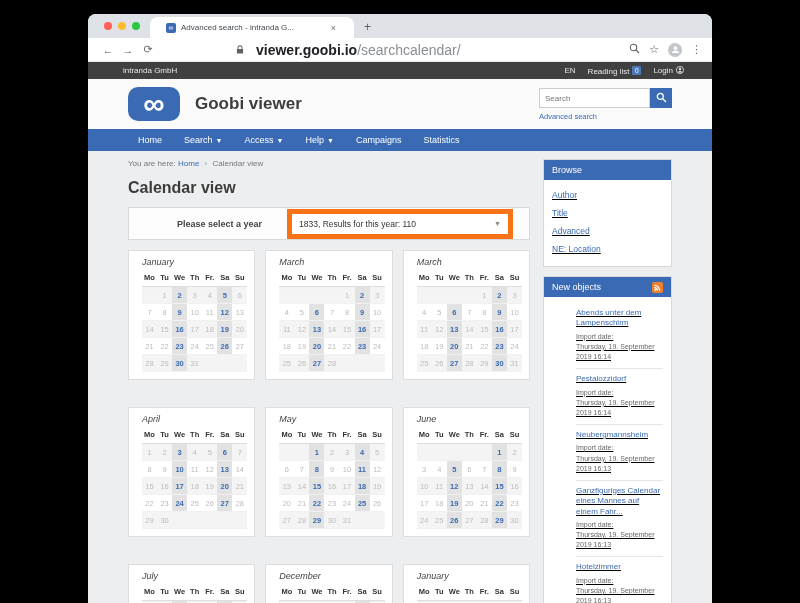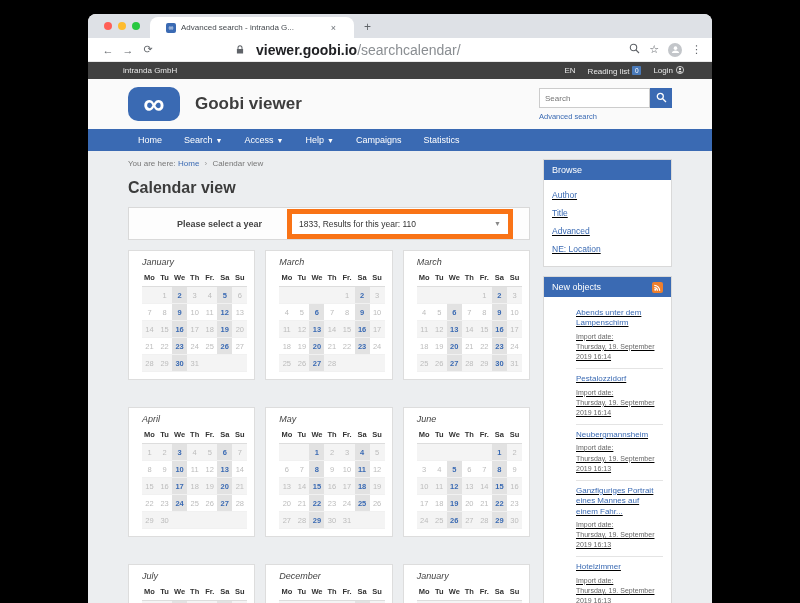--- a/index.html
+++ b/index.html
@@ -706,21 +706,21 @@
                 <a class="no-title">Pestalozzidorf</a>
                 <div class="no-meta">Import date:</div>
                 <div class="no-meta">Thursday, 19. September 2019 16:14</div>
               </div>
               <div class="no-item">
                 <a class="no-title">Neubergmannsheim</a>
                 <div class="no-meta">Import date:</div>
                 <div class="no-meta">Thursday, 19. September 2019 16:13</div>
               </div>
               <div class="no-item">
-                <a class="no-title">Ganzfiguriges Portrait eines Mannes auf einem Fahr...</a>
+                <a class="no-title">Ganzfiguriges Calendar eines Mannes auf einem Fahr...</a>
                 <div class="no-meta">Import date:</div>
                 <div class="no-meta">Thursday, 19. September 2019 16:13</div>
               </div>
               <div class="no-item">
                 <a class="no-title">Hotelzimmer</a>
                 <div class="no-meta">Import date:</div>
                 <div class="no-meta">Thursday, 19. September 2019 16:13</div>
               </div>
             </div>
         </div>

